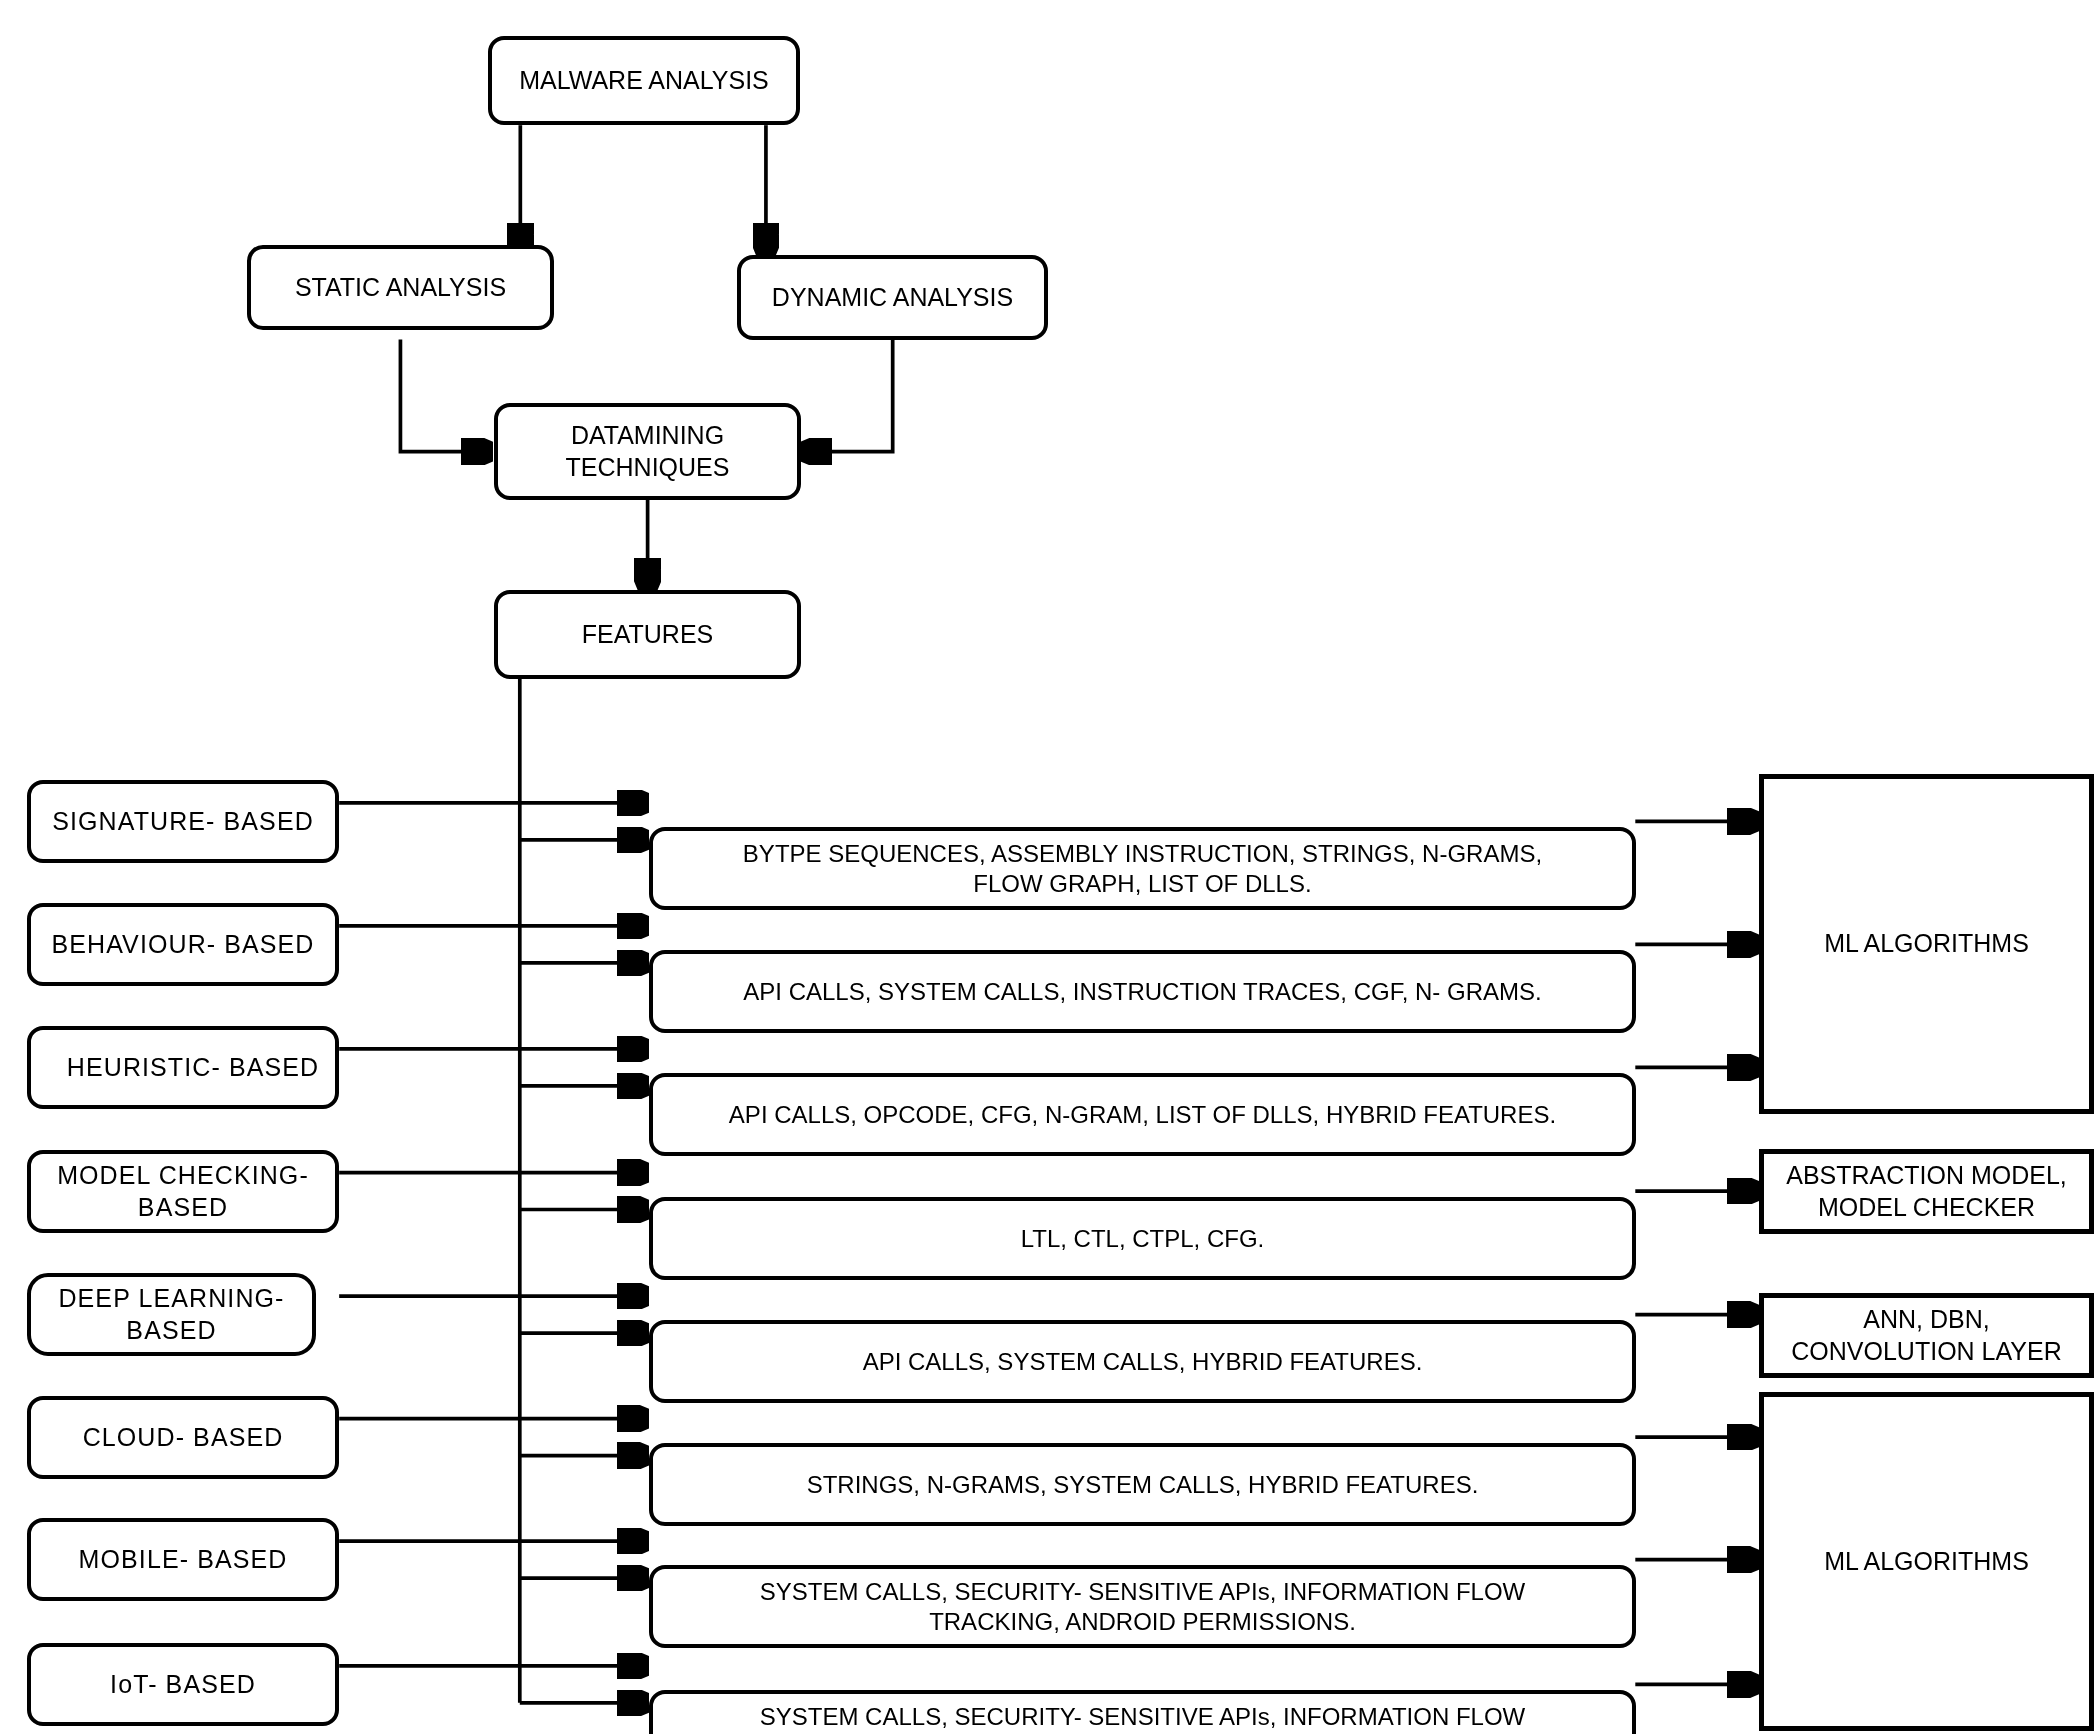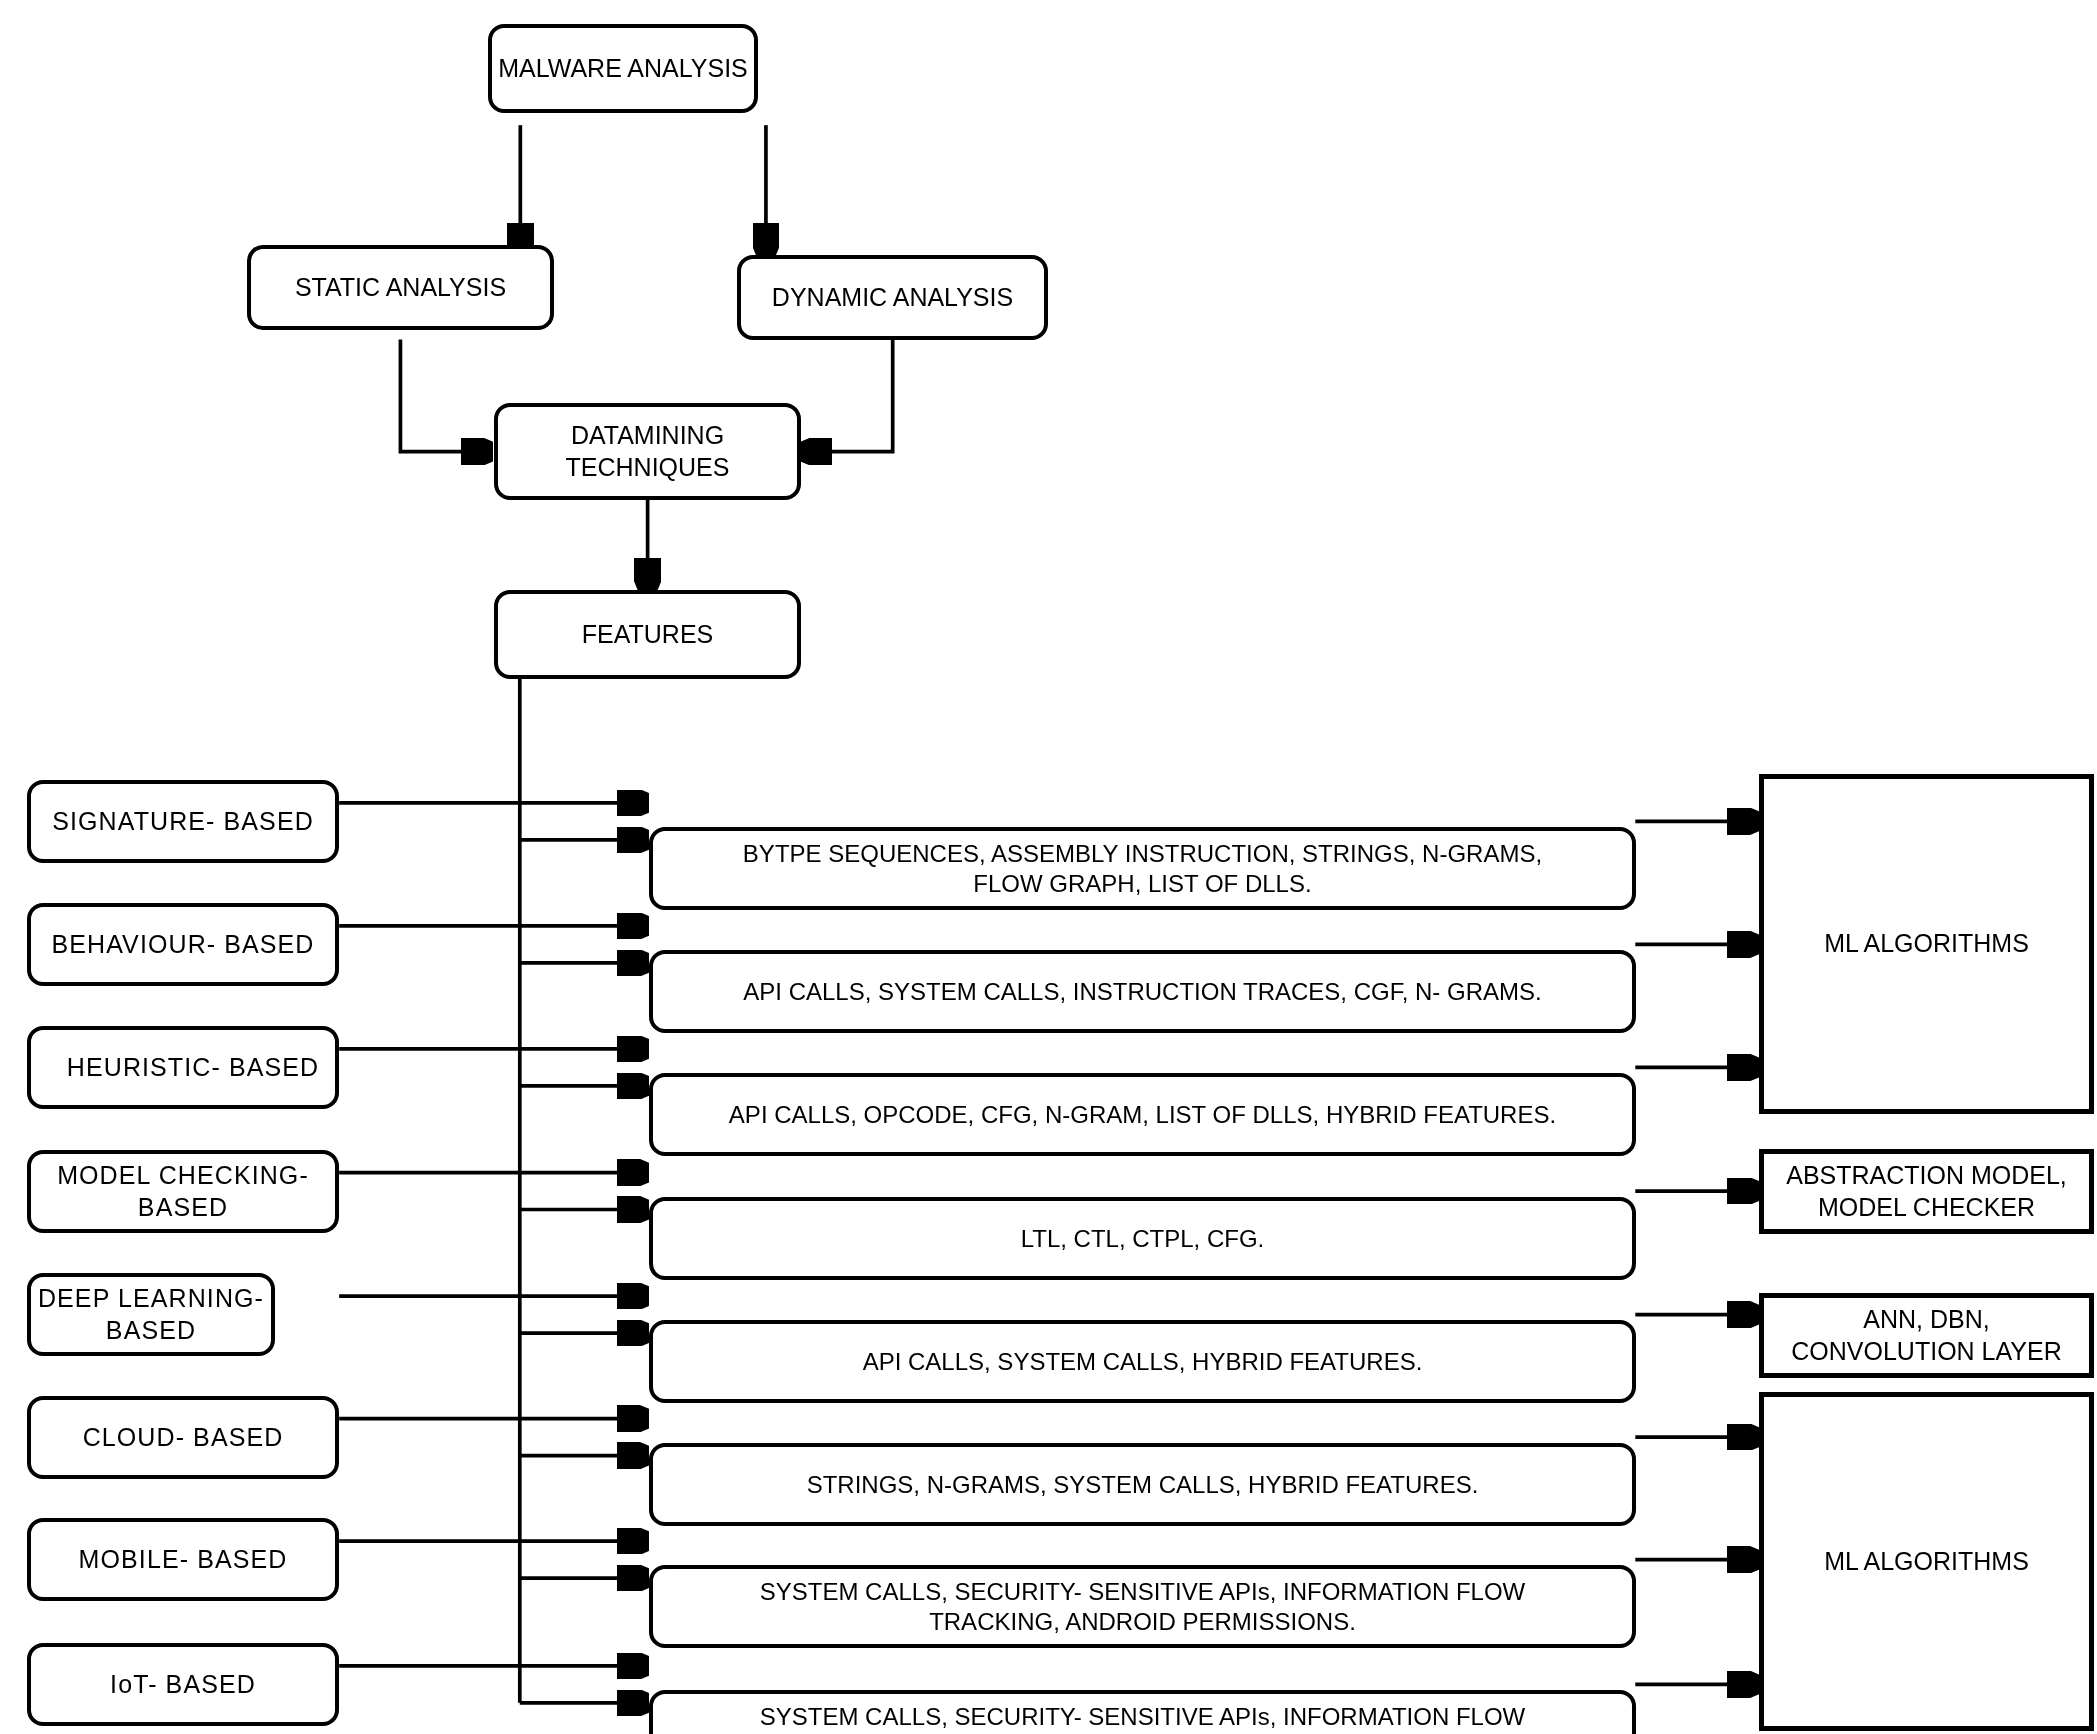--- a/index.html
+++ b/index.html
@@ -77,33 +77,33 @@
 
     <path d="M642 2918 H1223" marker-end="url(#ah)"></path>
     <path d="M984 2988 H1223" marker-end="url(#ah)"></path>
     <path d="M3096 2953 H3325" marker-end="url(#ah)"></path>
 
     <path d="M642 3154 H1223" marker-end="url(#ah)"></path>
     <path d="M984 3224 H1223" marker-end="url(#ah)"></path>
     <path d="M3096 3189 H3325" marker-end="url(#ah)"></path>
   </svg>
 
-  <div class="box" style="left:488px; top:24px; width:270px; height:89px;">MALWARE ANALYSIS</div>
+  <div class="box" style="left:488px; top:36px; width:312px; height:89px;">MALWARE ANALYSIS</div>
   <div class="box" style="left:247px; top:245px; width:307px; height:85px;">STATIC ANALYSIS</div>
   <div class="box" style="left:737px; top:255px; width:311px; height:85px;">DYNAMIC ANALYSIS</div>
   <div class="box" style="left:494px; top:403px; width:307px; height:97px;">DATAMINING
 TECHNIQUES</div>
   <div class="box" style="left:494px; top:590px; width:307px; height:89px;">FEATURES</div>
 
   <div class="box cat" style="left:27px; top:780px; width:312px; height:83px;">SIGNATURE- BASED</div>
   <div class="box cat" style="left:27px; top:903px; width:312px; height:83px;">BEHAVIOUR- BASED</div>
   <div class="box cat" style="left:27px; top:1026px; width:312px; height:83px;padding-left:20px;">HEURISTIC- BASED</div>
   <div class="box cat" style="left:27px; top:1150px; width:312px; height:83px;">MODEL CHECKING-
 BASED</div>
-  <div class="box cat" style="left:27px; top:1273px; width:248px; height:83px;">DEEP LEARNING-
+  <div class="box cat" style="left:27px; top:1273px; width:289px; height:83px;border-radius:21px;">DEEP LEARNING-
 BASED</div>
   <div class="box cat" style="left:27px; top:1396px; width:312px; height:83px;">CLOUD- BASED</div>
   <div class="box cat" style="left:27px; top:1518px; width:312px; height:83px;">MOBILE- BASED</div>
   <div class="box cat" style="left:27px; top:1643px; width:312px; height:83px;">IoT- BASED</div>
 
   <div class="box feature" style="left:649px; top:780px; width:987px; height:83px;">BYTPE SEQUENCES, ASSEMBLY INSTRUCTION, STRINGS, N-GRAMS,
 FLOW GRAPH, LIST OF DLLS.</div>
   <div class="box feature" style="left:649px; top:903px; width:987px; height:83px;">API CALLS, SYSTEM CALLS, INSTRUCTION TRACES, CGF, N- GRAMS.</div>
   <div class="box feature" style="left:649px; top:1026px; width:987px; height:83px;">API CALLS, OPCODE, CFG, N-GRAM, LIST OF DLLS, HYBRID FEATURES.</div>
   <div class="box feature" style="left:649px; top:1150px; width:987px; height:83px;">LTL, CTL, CTPL, CFG.</div>

